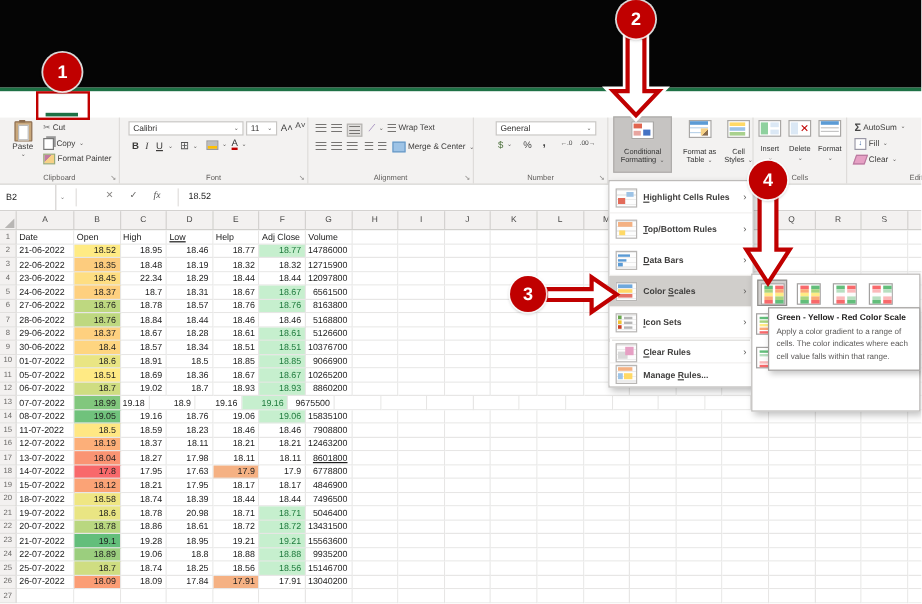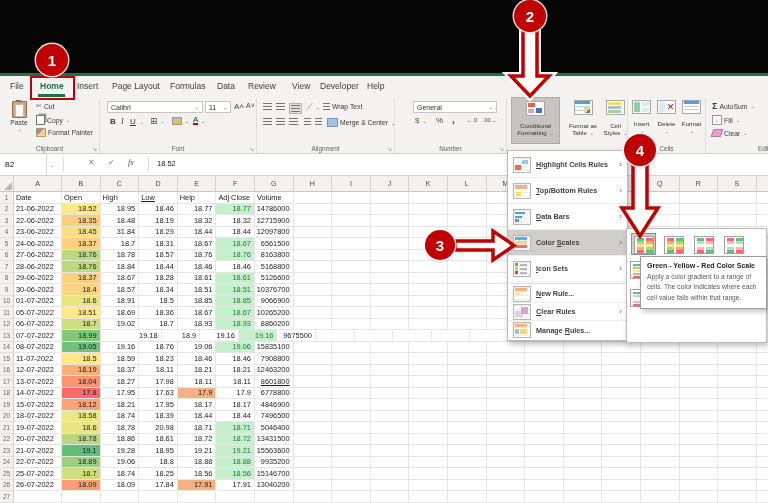--- a/index.html
+++ b/index.html
@@ -83,32 +83,20 @@
   #arrows{position:absolute;left:0;top:0;z-index:90;pointer-events:none;}
   .badge{position:absolute;background:#C00000;color:#fff;font-weight:bold;font-size:15px;border-radius:50%;display:flex;align-items:center;justify-content:center;z-index:95;box-shadow:0 0 0 1.5px rgba(255,255,255,.85),0 1px 3px rgba(0,0,0,.4);}
 </style>
 </head>
 <body>
 
 <div id="app">
 
   <div id="topbar"></div>
   <div id="greenline"></div>
-  <div id="tabrow">
-      <div class="tab" style="left: 10px;">File</div>
-      <div class="tab active" style="left: 40px;">Home</div>
-      <div class="tab" style="left: 77px;">Insert</div>
-      <div class="tab" style="left: 112px;">Page Layout</div>
-      <div class="tab" style="left: 170px;">Formulas</div>
-      <div class="tab" style="left: 217px;">Data</div>
-      <div class="tab" style="left: 248px;">Review</div>
-      <div class="tab" style="left: 292px;">View</div>
-      <div class="tab" style="left: 320px;">Developer</div>
-      <div class="tab" style="left: 367px;">Help</div>
-    </div>
   <div id="home-underline"></div>
   <div id="home-box"></div>
 
   <div id="ribbon">
 
     <div class="group" style="left:0;width:100px">
       <div class="bigbtn">
         <div class="clip-icon"></div>
         <div class="bigbtn-label"><span>Paste</span><div class="chev">⌄</div></div>
       </div>
@@ -398,21 +386,21 @@
         <div class="gcell" style="width: 38.6px;"></div>
         <div class="gcell" style="width: 38.6px;"></div>
         <div class="gcell" style="width: 38.6px;"></div>
         <div class="gcell" style="width: 38.6px;"></div>
         <div class="gcell" style="width: 38.6px;"></div>
       </div>
       <div class="grow">
         <div class="gnum">4</div>
         <div class="gcell txt" style="width: 48px;">23-06-2022</div>
         <div class="gcell num" style="width: 38.6px; background: rgb(254, 222, 130);">18.45</div>
-        <div class="gcell num" style="width: 38.6px;">31.84</div>
+        <div class="gcell num" style="width: 38.6px;">22.34</div>
         <div class="gcell num" style="width: 38.6px;">18.29</div>
         <div class="gcell num" style="width: 38.6px;">18.44</div>
         <div class="gcell num" style="width: 38.6px;">18.44</div>
         <div class="gcell num" style="width: 38.6px;">12097800</div>
         <div class="gcell" style="width: 38.6px;"></div>
         <div class="gcell" style="width: 38.6px;"></div>
         <div class="gcell" style="width: 38.6px;"></div>
         <div class="gcell" style="width: 38.6px;"></div>
         <div class="gcell" style="width: 38.6px;"></div>
         <div class="gcell" style="width: 38.6px;"></div>
@@ -605,21 +593,21 @@
         <div class="gcell" style="width: 38.6px;"></div>
         <div class="gcell" style="width: 38.6px;"></div>
         <div class="gcell" style="width: 38.6px;"></div>
         <div class="gcell" style="width: 38.6px;"></div>
         <div class="gcell" style="width: 38.6px;"></div>
       </div>
       <div class="grow">
         <div class="gnum">13</div>
         <div class="gcell txt" style="width: 48px;">07-07-2022</div>
         <div class="gcell num" style="width: 38.6px; background: rgb(129, 199, 125);">18.99</div>
-        <div class="gcell num" style="width: 61px;">19.18</div>
+        <div class="gcell num" style="width: 24px;">19.18</div>
         <div class="gcell num" style="width: 38.6px;">18.9</div>
         <div class="gcell num" style="width: 38.6px;">19.16</div>
         <div class="gcell num" style="width: 38.6px; background: rgb(198, 239, 206); color: rgb(31, 122, 61);">19.16</div>
         <div class="gcell num" style="width: 38.6px;">9675500</div>
         <div class="gcell" style="width: 38.6px;"></div>
         <div class="gcell" style="width: 38.6px;"></div>
         <div class="gcell" style="width: 38.6px;"></div>
         <div class="gcell" style="width: 38.6px;"></div>
         <div class="gcell" style="width: 38.6px;"></div>
         <div class="gcell" style="width: 38.6px;"></div>
@@ -996,27 +984,20 @@
           <i style="left: 1px; top: 5.5px; width: 3px; height: 3px; background: rgb(241, 194, 50);"></i>
           <i style="left: 1px; top: 9.5px; width: 3px; height: 3px; background: rgb(204, 65, 37);"></i>
           <i style="left: 6px; top: 2px; width: 7px; height: 2px; background: rgb(183, 183, 183);"></i>
           <i style="left: 6px; top: 6px; width: 7px; height: 2px; background: rgb(183, 183, 183);"></i>
           <i style="left: 6px; top: 10px; width: 7px; height: 2px; background: rgb(183, 183, 183);"></i>
         </span>
         <span class="mi-label"><u>I</u>con Sets</span>
         <span class="mi-chev">›</span>
       </div>
       <div class="menu-sep"></div>
-      <div class="menu-item small">
-        <span class="mi-icon">
-          <i style="left: 1px; top: 1px; width: 12px; height: 3px; background: rgb(244, 177, 131);"></i>
-          <i style="left: 1px; top: 5px; width: 5px; height: 3px; background: rgb(255, 229, 153);"></i>
-        </span>
-        <span class="mi-label"><u>N</u>ew Rule...</span>
-      </div>
       <div class="menu-item small">
         <span class="mi-icon">
           <i style="left: 1px; top: 6px; width: 8px; height: 6px; background: rgb(217, 217, 217);"></i>
           <i style="left: 7px; top: 2px; width: 7px; height: 7px; background: rgb(230, 160, 196);"></i>
         </span>
         <span class="mi-label"><u>C</u>lear Rules</span>
         <span class="mi-chev">›</span>
       </div>
       <div class="menu-item small">
         <span class="mi-icon">

